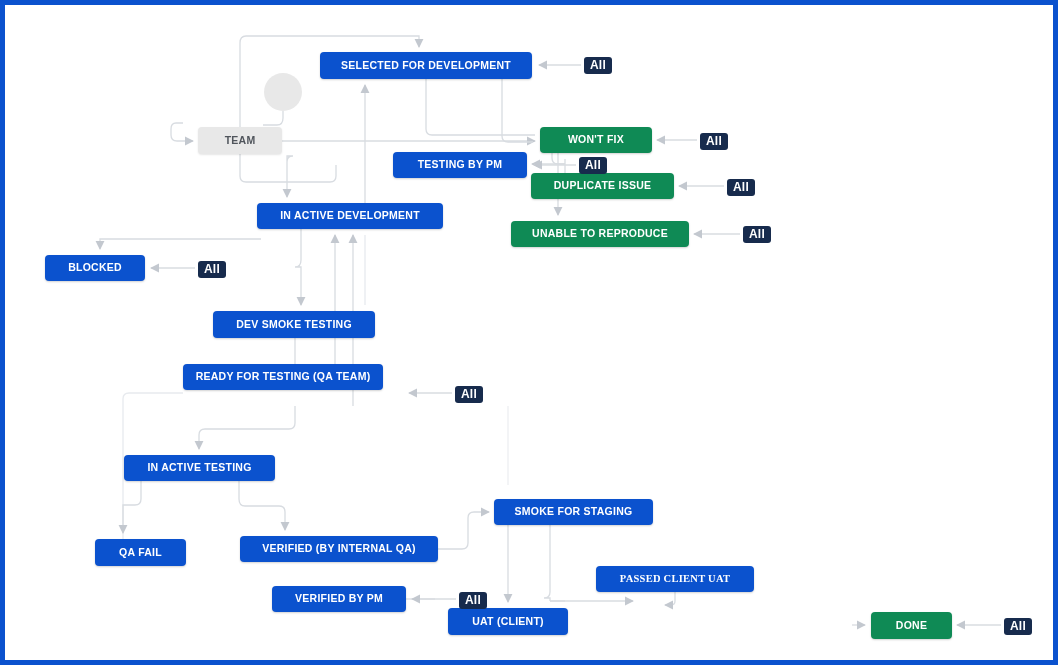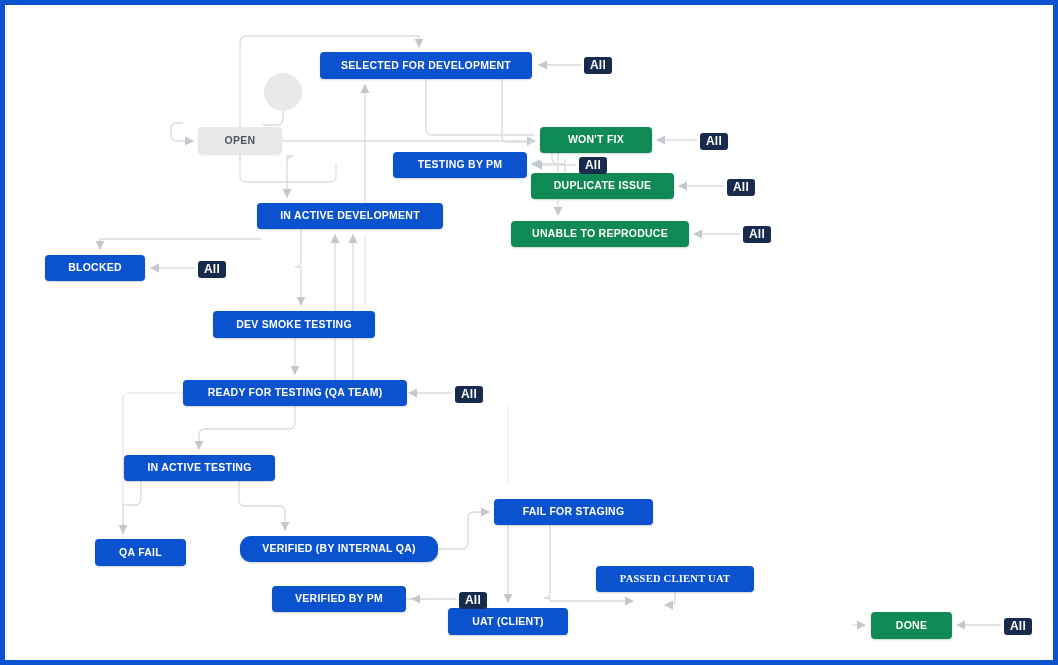--- a/index.html
+++ b/index.html
@@ -162,34 +162,34 @@
       <path d="M 735 229 L 689 229"></path>
       <path d="M 190 263 L 146 263"></path>
       <path d="M 447 388 L 404 388"></path>
       <path d="M 451 594 L 407 594"></path>
       <path d="M 996 620 L 952 620"></path>
     </g>
   </svg>
 
   <div id="node-layer">
     <div class="initial-dot" style="left:259px;top:68px;"></div>
-  <div class="node grey" style="left: 193px; top: 122px; width: 84px; height: 27px;">OPEN</div>
+  <div class="node grey" style="left: 193px; top: 122px; width: 84px; height: 27px;">TEAM</div>
       <div class="node blue" style="left: 315px; top: 47px; width: 212px; height: 27px;">SELECTED FOR DEVELOPMENT</div>
       <div class="node blue" style="left: 388px; top: 147px; width: 134px; height: 26px;">TESTING BY PM</div>
       <div class="node green" style="left: 535px; top: 122px; width: 112px; height: 26px;">WON'T FIX</div>
       <div class="node green" style="left: 526px; top: 168px; width: 143px; height: 26px;">DUPLICATE ISSUE</div>
       <div class="node green" style="left: 506px; top: 216px; width: 178px; height: 26px;">UNABLE TO REPRODUCE</div>
       <div class="node blue" style="left: 252px; top: 198px; width: 186px; height: 26px;">IN ACTIVE DEVELOPMENT</div>
       <div class="node blue" style="left: 40px; top: 250px; width: 100px; height: 26px;">BLOCKED</div>
       <div class="node blue" style="left: 208px; top: 306px; width: 162px; height: 27px;">DEV SMOKE TESTING</div>
-      <div class="node blue" style="left: 178px; top: 375px; width: 224px; height: 26px;">READY FOR TESTING (QA TEAM)</div>
+      <div class="node blue" style="left: 178px; top: 359px; width: 200px; height: 26px;">READY FOR TESTING (QA TEAM)</div>
       <div class="node blue" style="left: 119px; top: 450px; width: 151px; height: 26px;">IN ACTIVE TESTING</div>
       <div class="node blue" style="left: 90px; top: 534px; width: 91px; height: 27px;">QA FAIL</div>
-      <div class="node blue" style="left: 235px; top: 531px; width: 198px; height: 26px; border-radius: 11px;">VERIFIED (BY INTERNAL QA)</div>
-      <div class="node blue" style="left: 489px; top: 494px; width: 159px; height: 26px;">FAIL FOR STAGING</div>
+      <div class="node blue" style="left: 235px; top: 531px; width: 198px; height: 26px;">VERIFIED (BY INTERNAL QA)</div>
+      <div class="node blue" style="left: 489px; top: 494px; width: 159px; height: 26px;">SMOKE FOR STAGING</div>
       <div class="node blue" style="left: 267px; top: 581px; width: 134px; height: 26px;">VERIFIED BY PM</div>
       <div class="node blue" style="left: 443px; top: 603px; width: 120px; height: 27px;">UAT (CLIENT)</div>
       <div class="node blue" style="left: 591px; top: 561px; width: 158px; height: 26px; font-family: Liberation Serif, serif;">PASSED CLIENT UAT</div>
       <div class="node green" style="left: 866px; top: 607px; width: 81px; height: 27px;">DONE</div>
       <div class="badge" style="left: 579px; top: 52px;">All</div>
       <div class="badge" style="left: 695px; top: 128px;">All</div>
       <div class="badge" style="left: 574px; top: 152px;">All</div>
       <div class="badge" style="left: 722px; top: 174px;">All</div>
       <div class="badge" style="left: 738px; top: 221px;">All</div>
       <div class="badge" style="left: 193px; top: 256px;">All</div>

